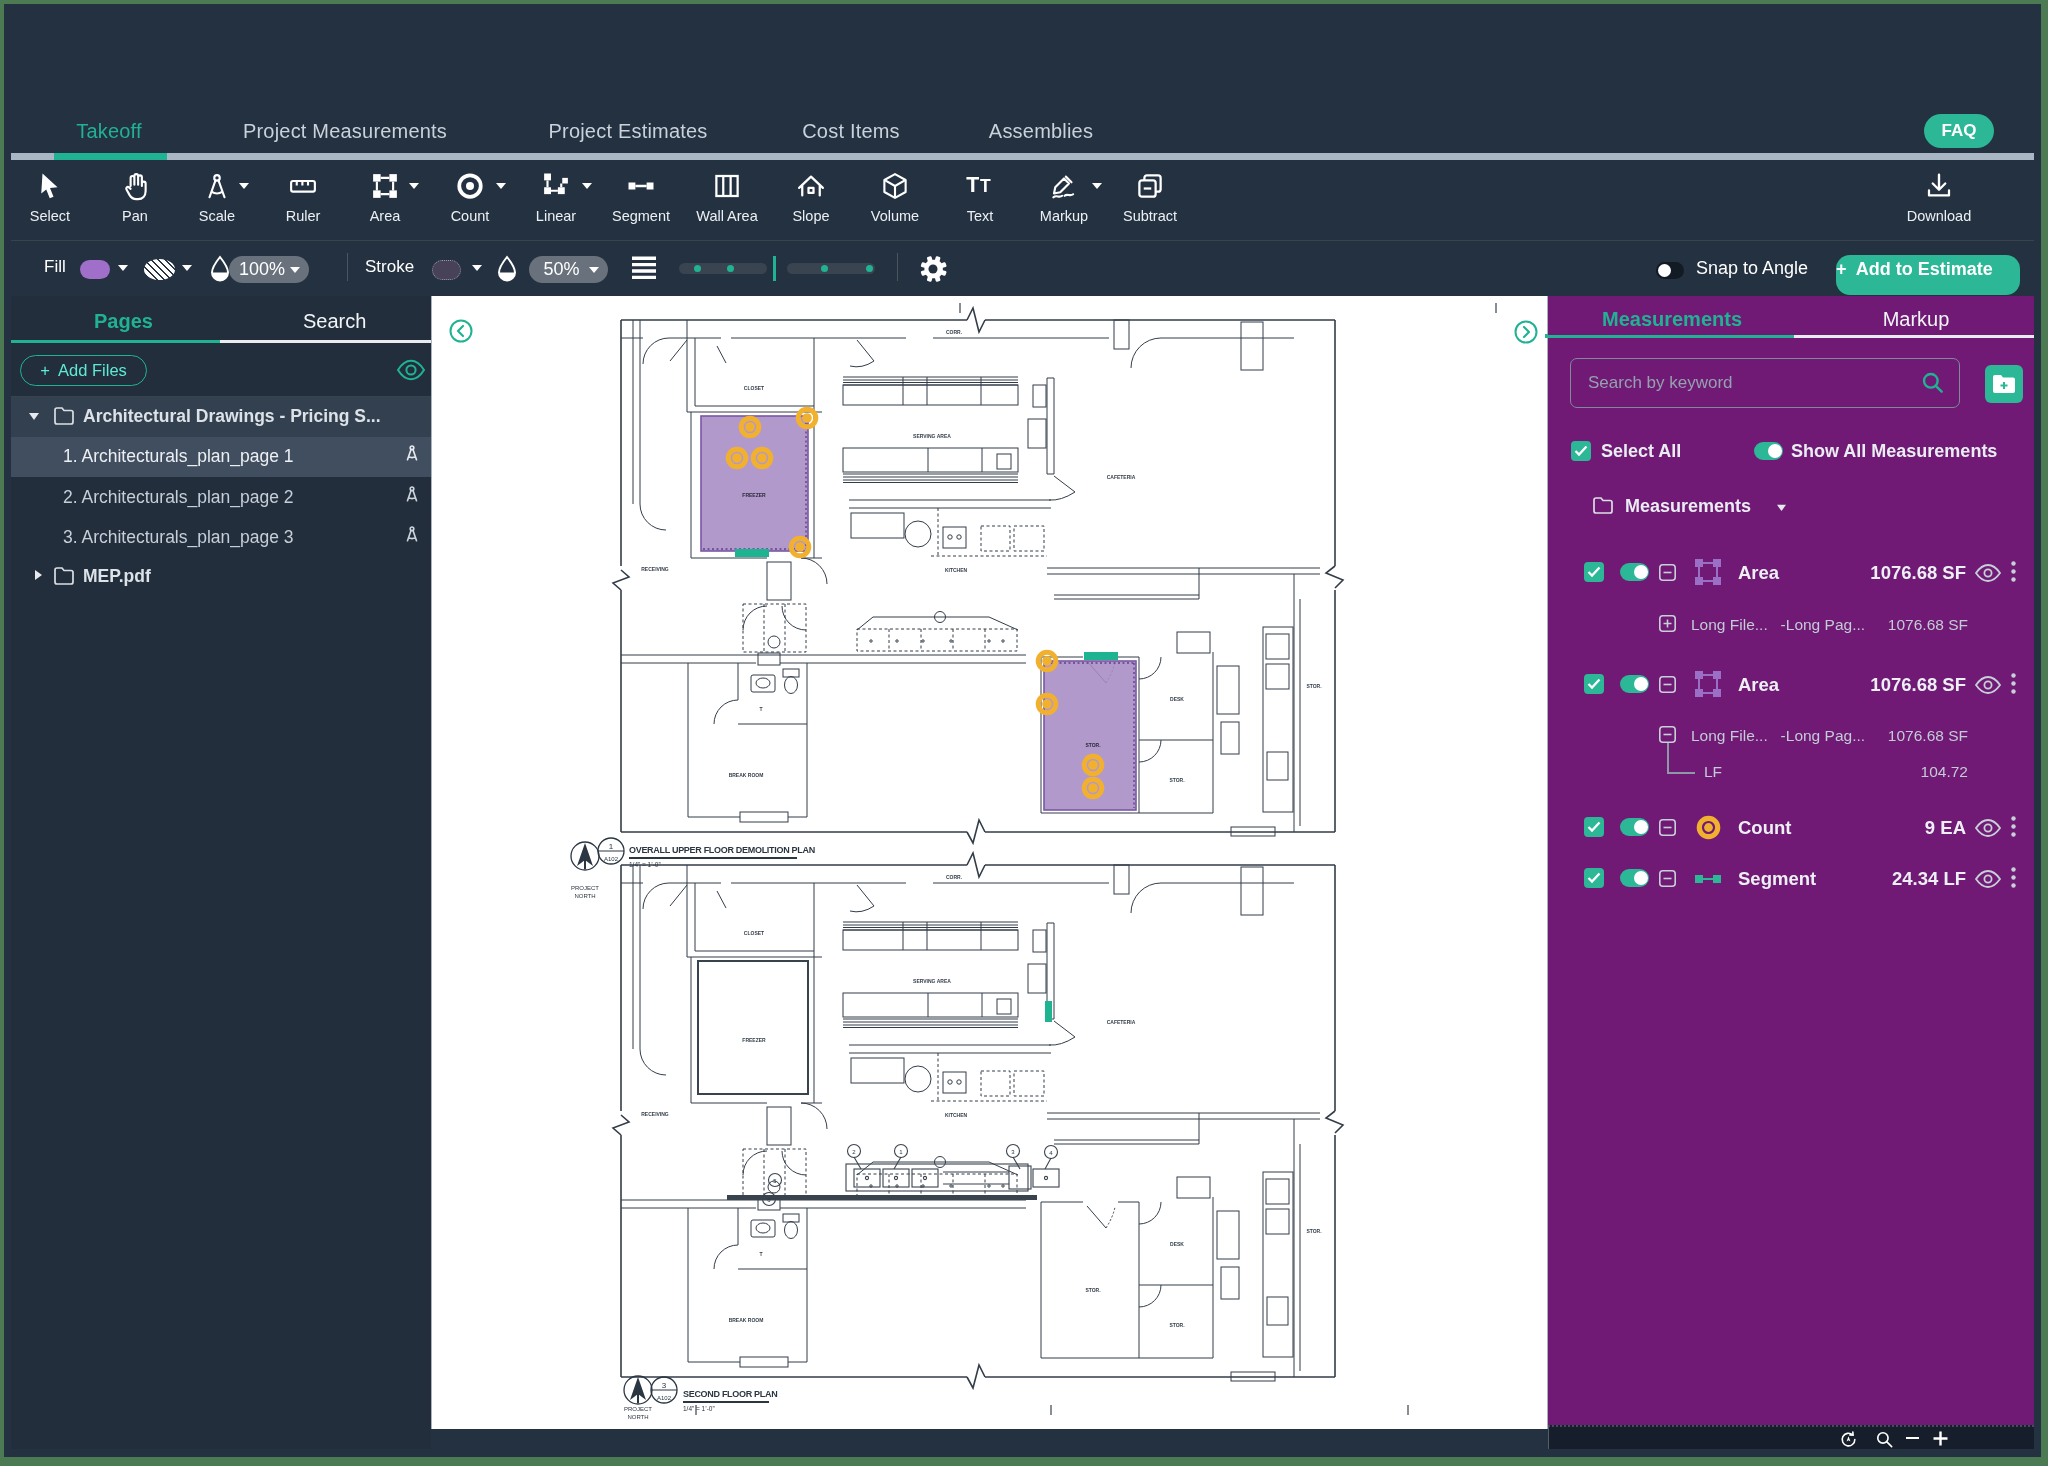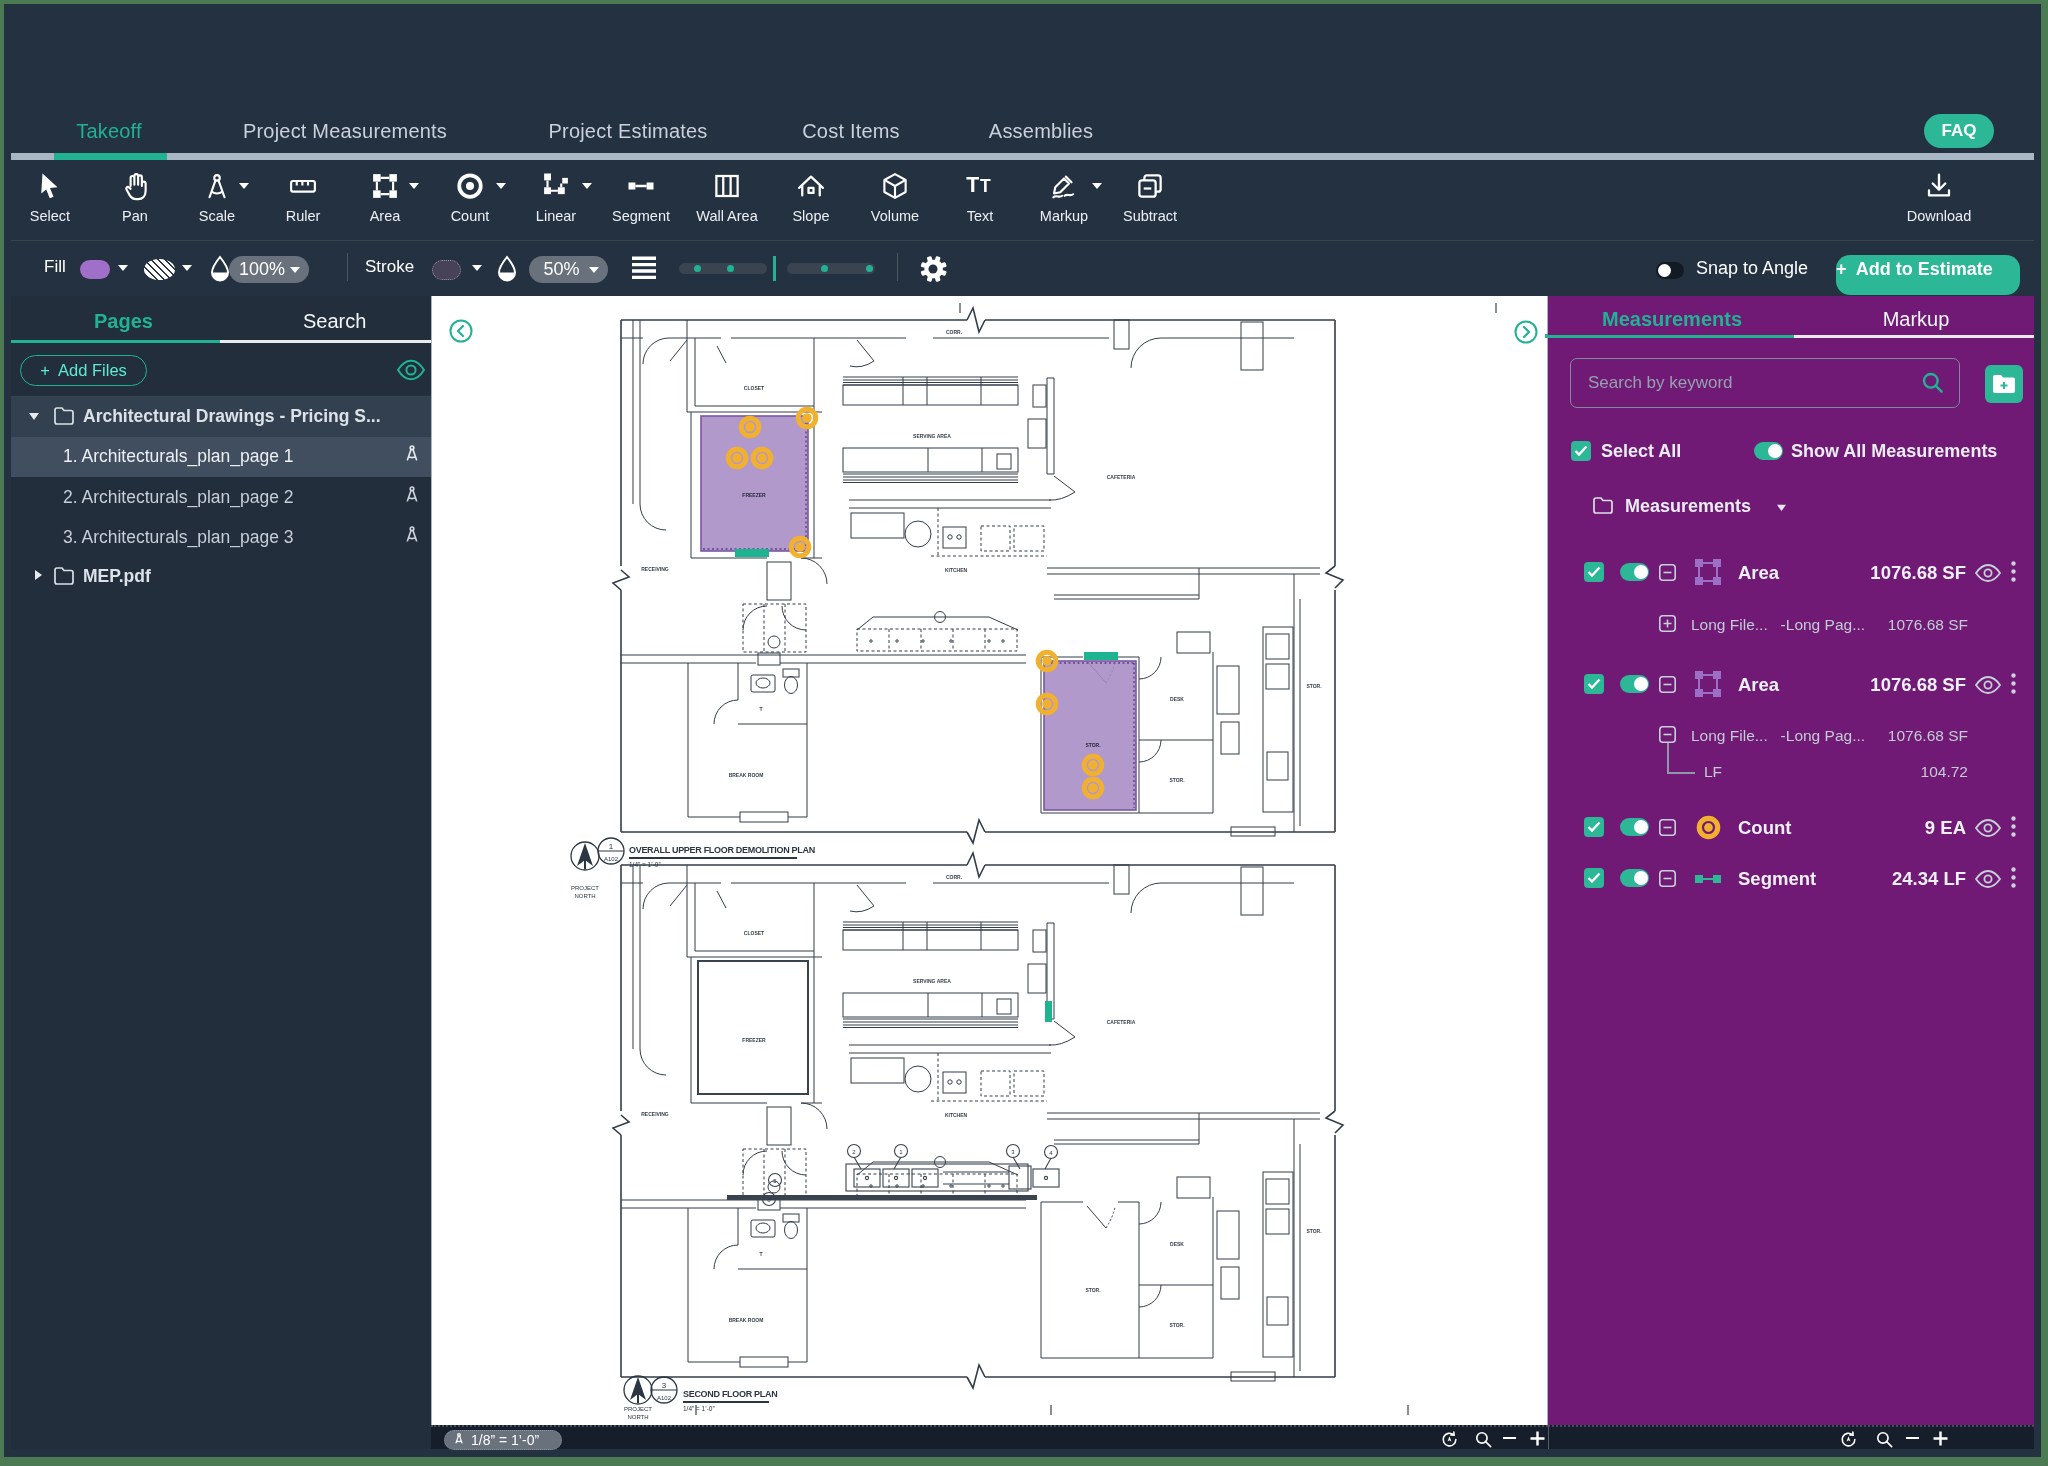--- a/index.html
+++ b/index.html
@@ -586,42 +586,20 @@
         <circle cx="13" cy="9" r="3.6" fill="none" stroke="#C7CFD8" stroke-width="1.8"></circle>
       </svg>
 <svg class="abs" style="left:463px;top:571px" width="5" height="22" viewBox="0 0 5 22">
         <g fill="#C7CFD8">
           <circle cx="2.5" cy="2.5" r="2.2"></circle>
           <circle cx="2.5" cy="10.5" r="2.2"></circle>
           <circle cx="2.5" cy="18.5" r="2.2"></circle>
         </g>
       </svg>
 </div>
-<div id="canvasbottom">
-<div class="abs" style="left:13px;top:3px;width:118px;height:20px;border-radius:10px;background:#68717C;border:1px dotted #8B95A0"></div>
-<svg class="abs" style="left:22px;top:5px" width="12" height="15" viewBox="0 0 24 28">
-        <g fill="none" stroke="#fff" stroke-width="2.4" stroke-linecap="round">
-          <circle cx="12" cy="5" r="2.6"></circle>
-          <path d="M10.7,7.3 L6,21 M13.3,7.3 L18,21 M7.5,16.5 c2.7,1.9 6.3,1.9 9,0"></path>
-        </g>
-      </svg>
-<div class="abs" style="left:40px;top:5px;font-size:14px;color:#fff">1/8” = 1’-0”</div>
-<svg class="abs bicon" style="left:1009px" width="19" height="19" viewBox="0 0 24 24">
-        <path d="M20,12 a8,8 0 1 1 -2.8,-6 M17.5,2.5 L17.8,6.6 L13.7,6.4" fill="none" stroke="#fff" stroke-width="2" stroke-linecap="round"></path>
-        <path d="M12,8 L14.5,14.5 L12,13 L9.5,14.5 Z" fill="#fff"></path>
-      </svg>
-<svg class="abs bicon" style="left:1043px" width="19" height="19" viewBox="0 0 24 24">
-        <circle cx="10" cy="10" r="6.5" fill="none" stroke="#fff" stroke-width="2.1"></circle>
-        <path d="M15,15 L21,21" stroke="#fff" stroke-width="2.1" stroke-linecap="round"></path>
-      </svg>
-<div class="abs" style="left:1072px;top:10px;width:13px;height:2.4px;background:#fff"></div>
-<svg class="abs bicon" style="left:1098px" width="17" height="17" viewBox="0 0 17 17">
-        <path d="M8.5,1.5 V15.5 M1.5,8.5 H15.5" stroke="#fff" stroke-width="2.4"></path>
-      </svg>
-</div>
 <div id="rightbottom">
 <svg class="abs bicon" style="left:290px" width="19" height="19" viewBox="0 0 24 24">
         <path d="M20,12 a8,8 0 1 1 -2.8,-6 M17.5,2.5 L17.8,6.6 L13.7,6.4" fill="none" stroke="#fff" stroke-width="2" stroke-linecap="round"></path>
         <path d="M12,8 L14.5,14.5 L12,13 L9.5,14.5 Z" fill="#fff"></path>
       </svg>
 <svg class="abs bicon" style="left:326px" width="19" height="19" viewBox="0 0 24 24">
         <circle cx="10" cy="10" r="6.5" fill="none" stroke="#fff" stroke-width="2.1"></circle>
         <path d="M15,15 L21,21" stroke="#fff" stroke-width="2.1" stroke-linecap="round"></path>
       </svg>
 <div class="abs" style="left:357px;top:10px;width:13px;height:2.4px;background:#fff"></div>

